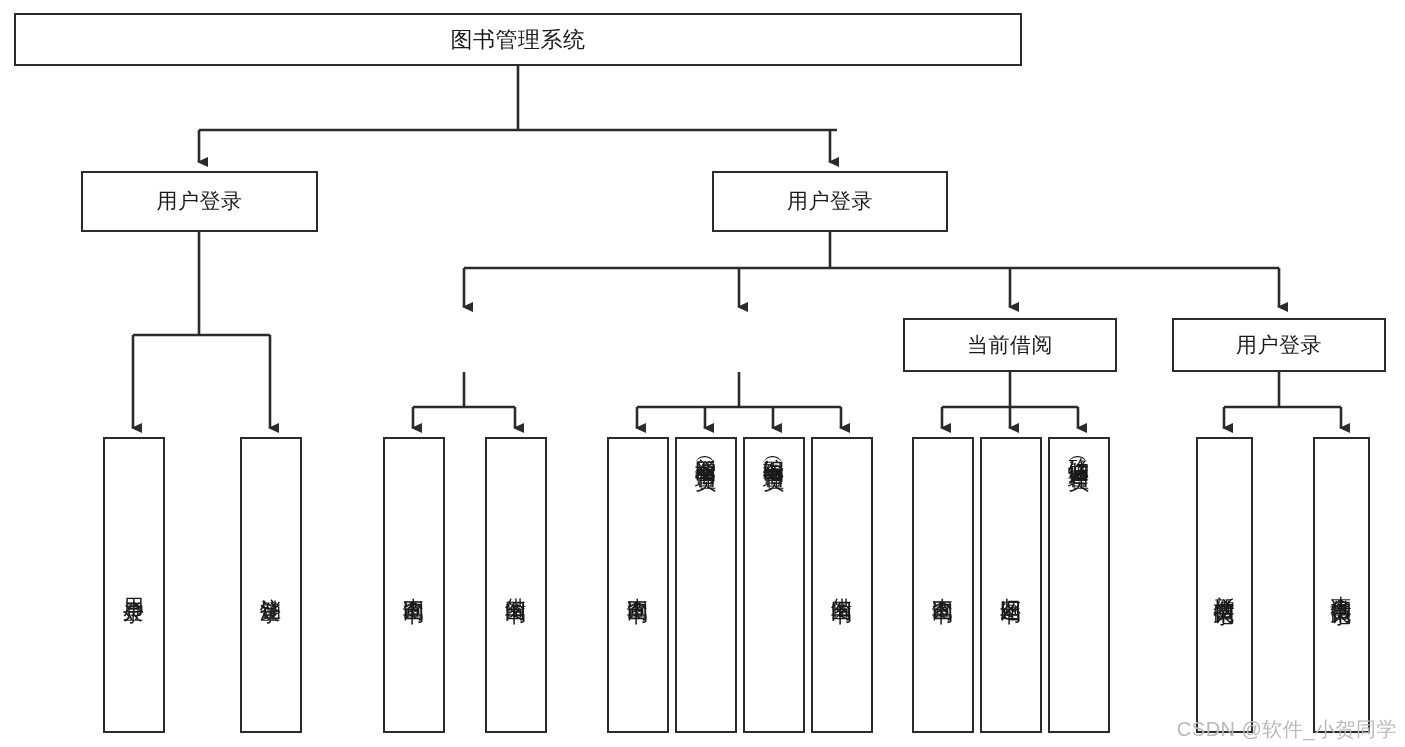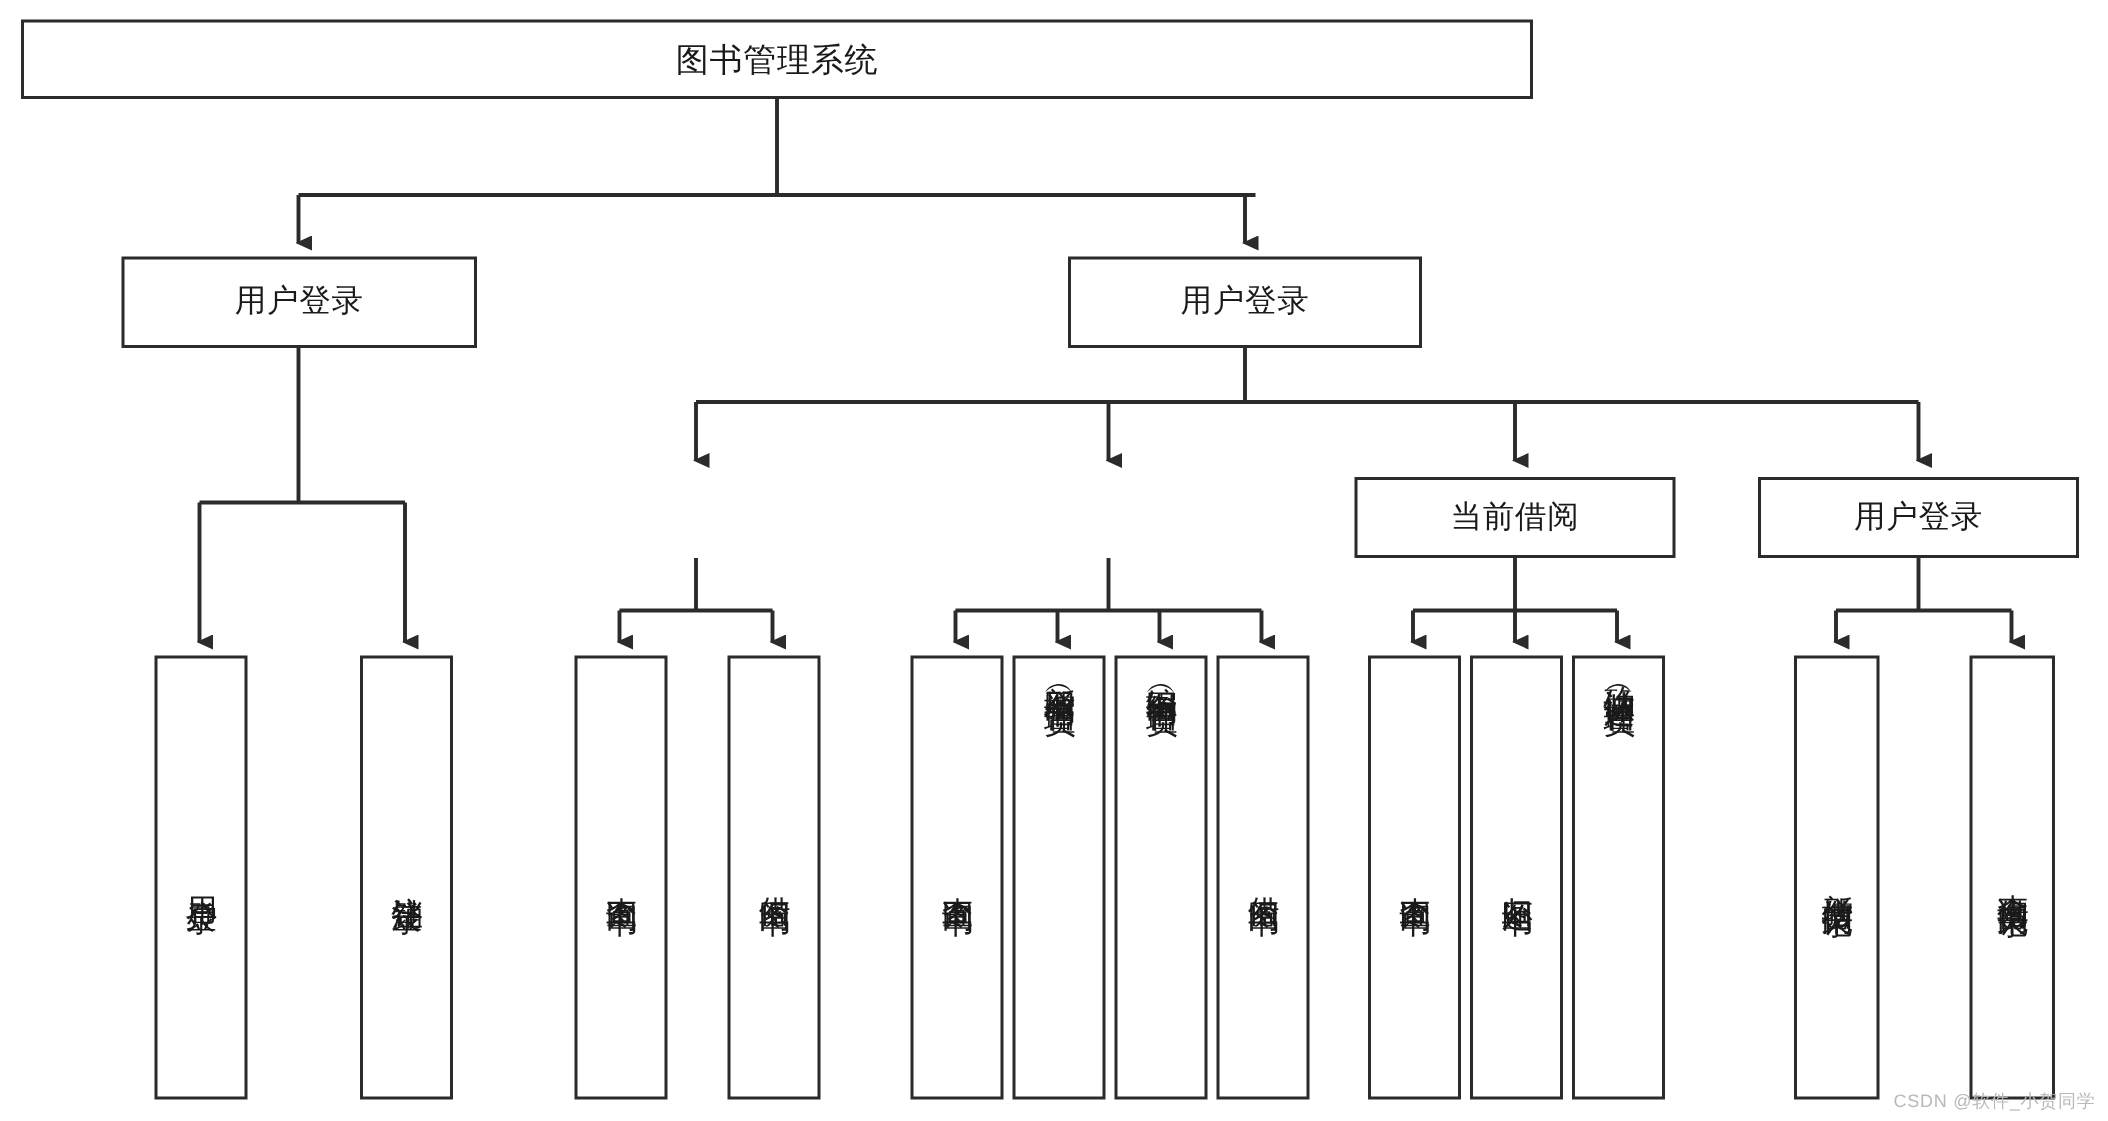--- a/index.html
+++ b/index.html
@@ -60,21 +60,21 @@
   
   .node.leaf.centered {
     align-items: center;
   }
   .node.leaf.centered .label { padding-top: 0; }
 
   #watermark {
     position: absolute;
     right: 8px;
     bottom: 4px;
-    font-size: 12px;
+    font-size: 20px;
     color: #b9b9b9;
     letter-spacing: 0.5px;
     white-space: nowrap;
   }
 </style>
 </head>
 <body>
 
 <div id="canvas">
 

